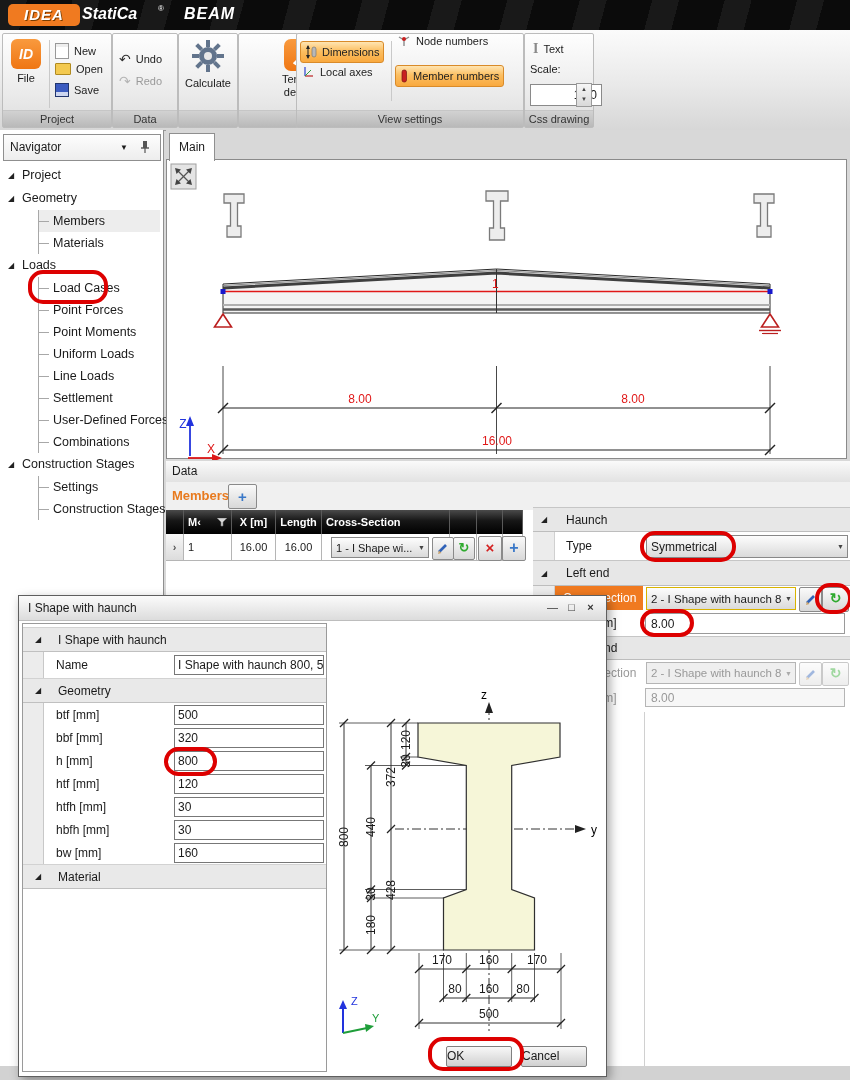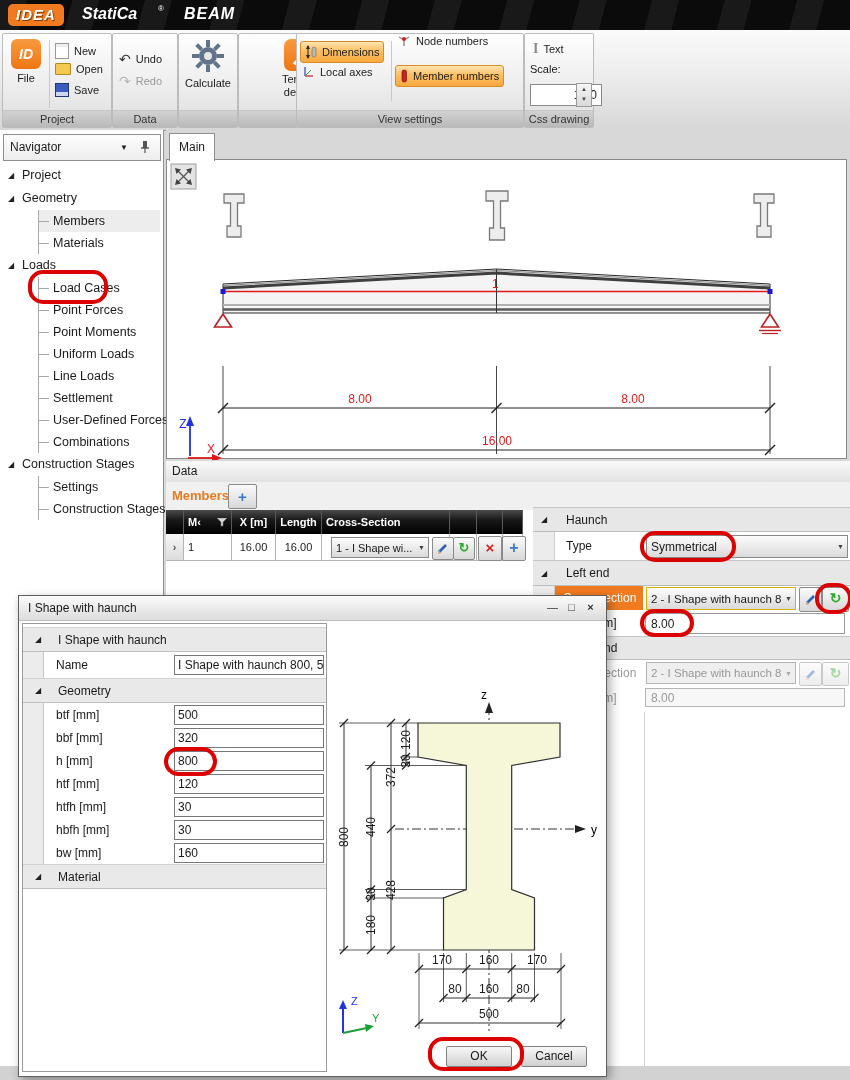--- a/index.html
+++ b/index.html
@@ -2,21 +2,21 @@
 <html><head>
 <meta charset="utf-8">
 <style>
   html,body{margin:0;padding:0;}
   body{width:850px;height:1080px;background:#d8d8d8;font-family:"Liberation Sans",sans-serif;font-size:12px;color:#1a1a1a;position:relative;overflow:hidden;}
   .r{position:absolute;}
   svg text{font-family:"Liberation Sans",sans-serif;}
   
   .titlebar{left:0;top:0;width:850px;height:30px;background:#0b0b0b;
     background-image:repeating-linear-gradient(105deg,rgba(255,255,255,.06) 0 26px,rgba(255,255,255,0) 26px 70px);}
-  .logo-box{left:8px;top:4px;width:56px;height:22px;background:#f07a20;border-radius:5px;color:#fff;
+  .logo-box{left:8px;top:4px;width:72px;height:22px;background:#f07a20;border-radius:5px;color:#fff;
     font-weight:bold;font-style:italic;font-size:15px;text-align:center;line-height:22px;letter-spacing:1px;
     text-shadow:1px 1px 0 #7a3c00;}
   .logo-statica{left:82px;top:5px;color:#fff;font-style:italic;font-weight:bold;font-size:16px;}
   .logo-reg{left:158px;top:4px;color:#fff;font-size:8px;}
   .logo-product{left:184px;top:5px;color:#fff;font-style:italic;font-weight:bold;font-size:16px;letter-spacing:1px;}
   
   .ribbon{left:0;top:30px;width:850px;height:100px;background:linear-gradient(#fbfbfb,#e9e9e9 55%,#d7d7d7);border-bottom:1px solid #9a9a9a;}
   .grp{position:absolute;top:3px;height:93px;background:linear-gradient(#fefefe,#ececec 60%,#dedede);border:1px solid #bcbcbc;border-radius:2px;}
   .grp-label{position:absolute;left:0;right:0;bottom:0;height:16px;line-height:16px;text-align:center;
     background:linear-gradient(#d2d2d2,#b9b9b9);font-size:11px;color:#333;border-top:1px solid #c6c6c6;}
@@ -72,21 +72,21 @@
   .winbtn{position:absolute;top:4px;width:17px;height:15px;text-align:center;line-height:14px;font-size:11px;color:#333;}
   .formpanel{position:absolute;left:3px;top:27px;width:305px;height:449px;background:#fff;border:1px solid #9a9a9a;box-sizing:border-box;padding-top:3px;}
   .f-header{height:23px;background:#e9e9e9;border-top:1px solid #d2d2d2;border-bottom:1px solid #c0c0c0;display:flex;align-items:center;}
   .f-header .nav-arrow{margin-left:12px;}
   .f-row{display:flex;align-items:center;height:23px;}
   .f-row.tall{height:26px;}
   .f-margin{width:20px;align-self:stretch;background:#ececec;border-right:1px solid #c8c8c8;}
   .f-label{width:118px;padding-left:12px;font-size:12px;white-space:nowrap;}
   .f-input{width:142px;height:18px;border:1px solid #777;background:#fff;font-size:12px;line-height:18px;padding:0 3px;white-space:nowrap;overflow:hidden;}
   .f-input.gray{background:#e2e2e2;border-color:#aaa;color:#555;width:112px;}
-  .btn{position:absolute;background:linear-gradient(#f8f8f8,#d0d0d0);border:1px solid #808080;border-radius:2px;text-align:center;font-size:12px;line-height:18px;}
+  .btn{position:absolute;background:linear-gradient(#f8f8f8,#d0d0d0);border:1px solid #808080;border-radius:2px;font-size:12px;line-height:18px;}
   
   .oval{position:absolute;border:4px solid #dd0000;border-radius:15px;z-index:200;}
   .bottomstrip{left:0;top:1066px;width:850px;height:14px;background:#d2d2d2;z-index:10;}
 </style>
 </head>
 <body>
 
 <div class="r titlebar">
   <div class="r logo-box">IDEA</div>
   <div class="r logo-statica">StatiCa</div>

